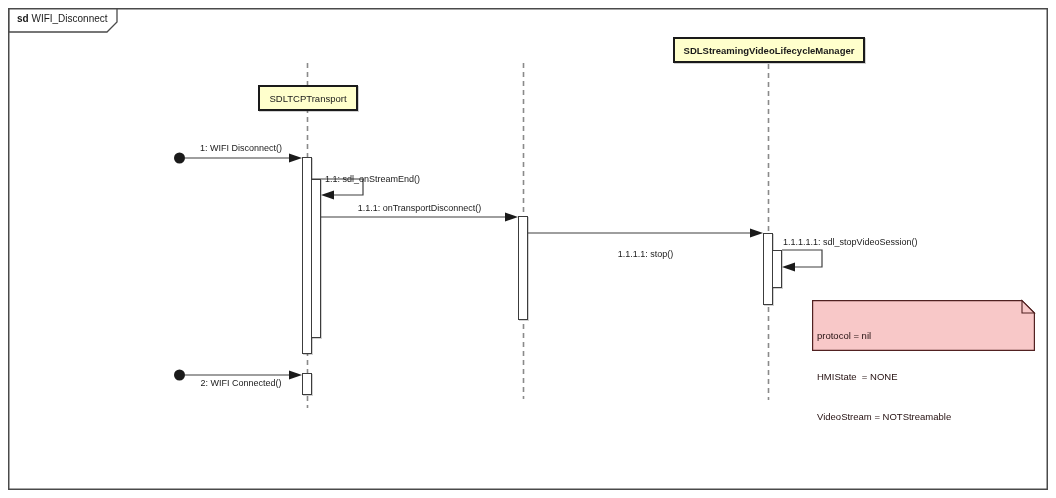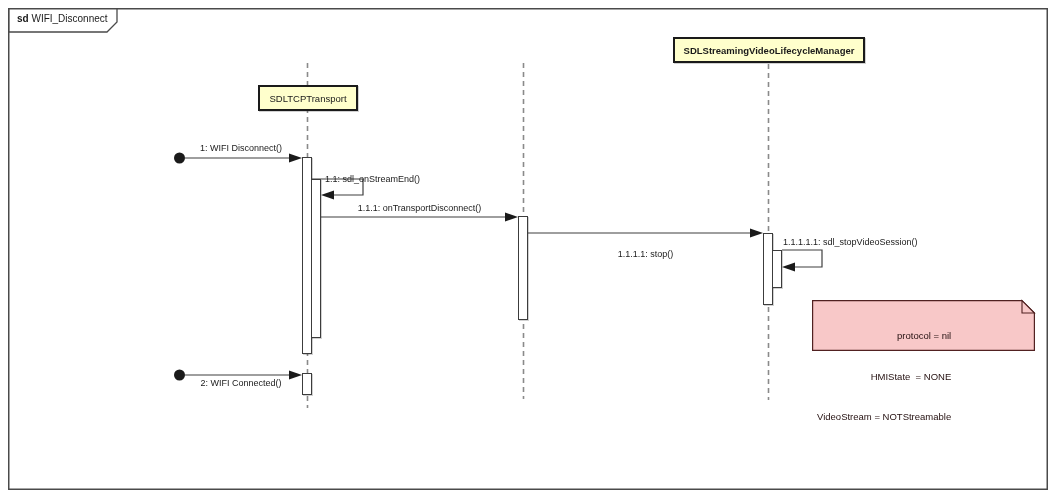--- a/index.html
+++ b/index.html
@@ -29,21 +29,21 @@
   .msg-line{stroke:var(--line);stroke-width:1.2;fill:none;}
   .arrowhead{fill:#1a1a1a;stroke:none;}
   .found-circle{fill:#1a1a1a;stroke:none;}
   .msg-label{position:absolute;font-size:9px;color:#1a1a1a;white-space:nowrap;}
   .msg-label.center{text-align:center;}
   .note{position:absolute;}
   .note svg{position:absolute;left:0;top:0;overflow:visible;}
   .note-body{fill:var(--note-fill);stroke:var(--note-border);stroke-width:1.2;}
   .note-fold{fill:var(--note-fill);stroke:var(--note-border);stroke-width:1.1;}
   .note-text{position:absolute;left:5px;top:2px;font-size:9.5px;line-height:13.5px;
-    color:#241010;white-space:pre;text-align:right;}
+    color:#241010;white-space:pre;}
 </style>
 </head>
 <body>
 
 <div class="stage">
 
   <svg class="layer">
     <rect class="frame-rect" x="8.75" y="8.75" width="1038.5" height="480.5"></rect>
     <path class="frame-tab" d="M9,8.75 L117,8.75 L117,22 L107,32 L9,32 Z"></path>
     <line class="lifeline" x1="307.5" y1="63" x2="307.5" y2="408"></line>

